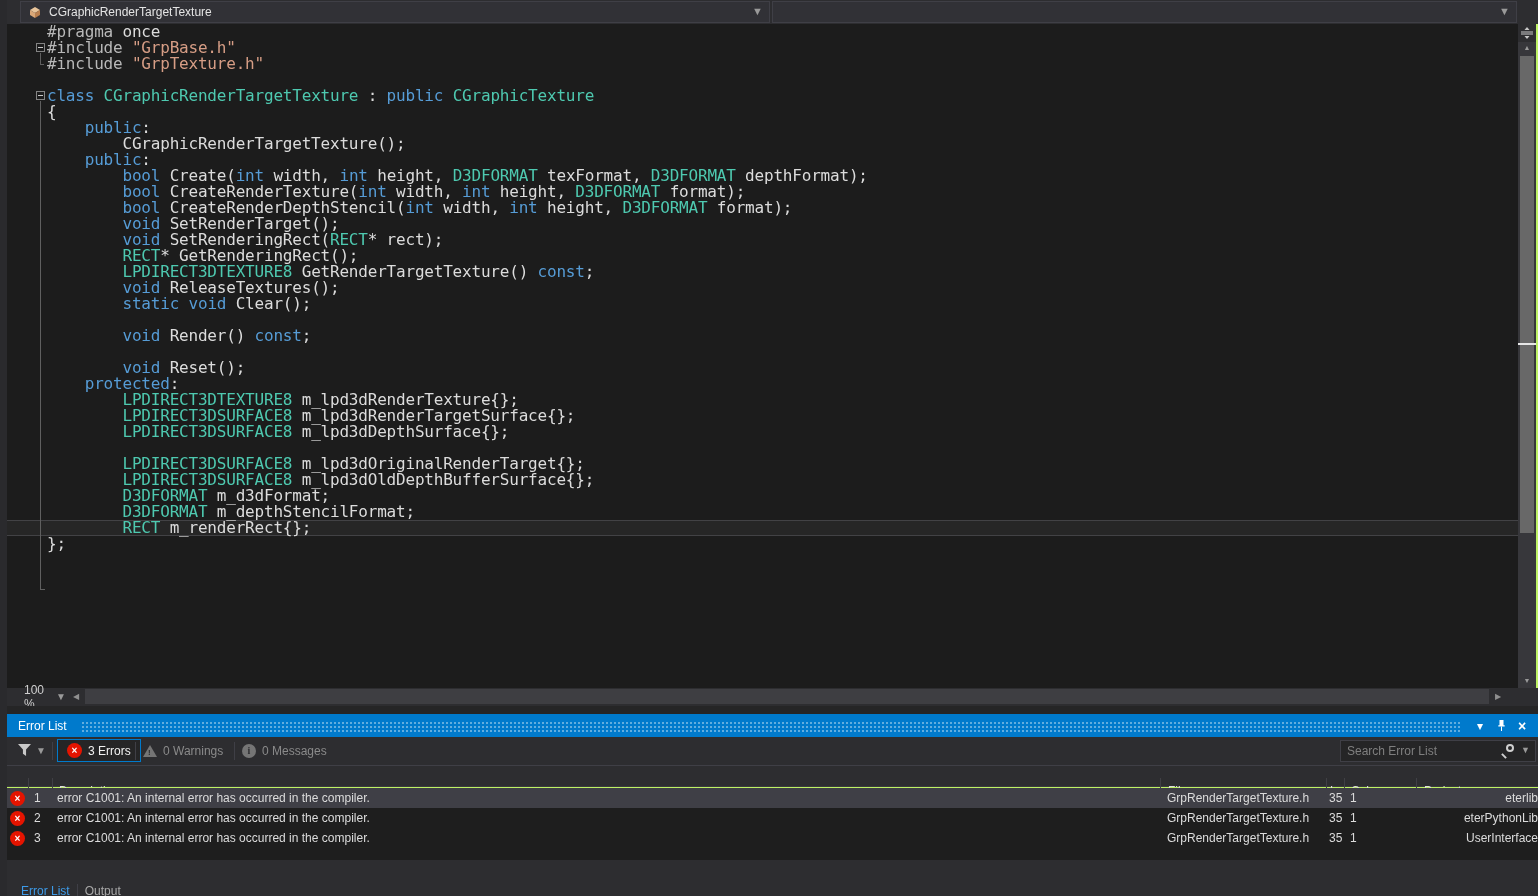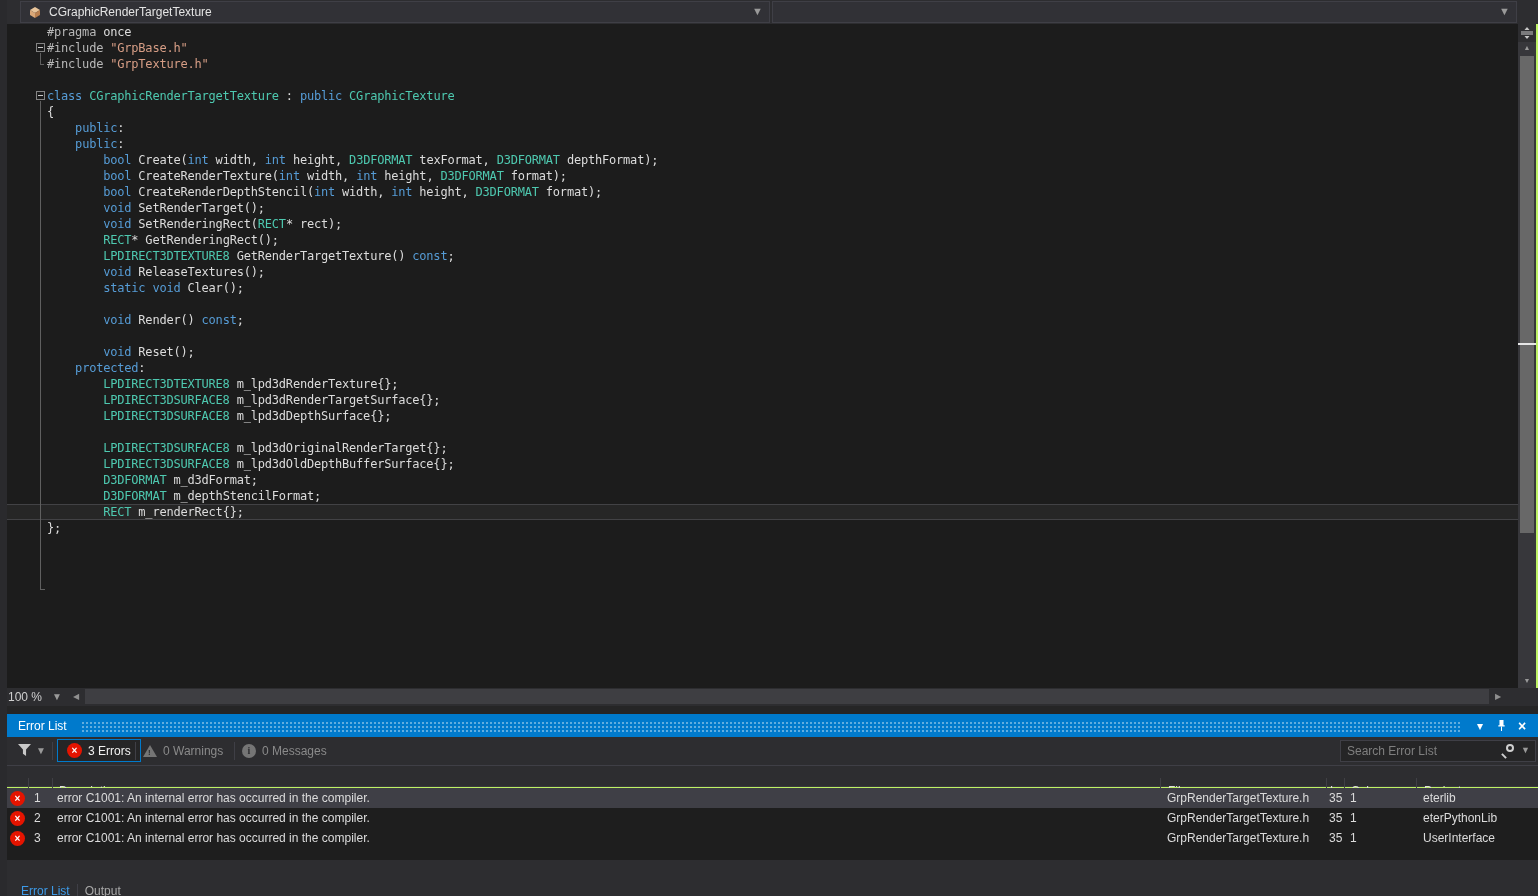--- a/index.html
+++ b/index.html
@@ -11,21 +11,21 @@
   
   .navbar { position:absolute; left:7px; top:0; width:1531px; height:24px; background:#2D2D30; }
   .combo { position:absolute; top:1px; height:22px; background:#33333A00; background-color:#313136; border:1px solid #3F3F46; display:flex; align-items:center; }
   .combo-left  { left:13px; width:750px; padding-left:6px; }
   .combo-right { left:765px; width:745px; }
   .combo .label { color:#E4E4E4; margin-left:6px; white-space:nowrap; }
   .combo .arrow { position:absolute; right:6px; top:3px; color:#9A9A9A; font-size:11px; }
 
   
   .editor { position:absolute; left:7px; top:24px; width:1511px; height:664px; background:var(--editor-bg,#1C1C1C); overflow:hidden; }
-  .code { position:absolute; left:0; top:0; width:100%; font-family:"DejaVu Sans Mono", monospace; font-size:12px; letter-spacing:-0.2px; line-height:16px; }
+  .code { position:absolute; left:0; top:0; width:100%; font-family:"DejaVu Sans Mono", monospace; font-size:16px; letter-spacing:-0.2px; line-height:16px; }
   .code-line { height:16px; padding-left:40px; white-space:pre; }
   .code-line.active { background:#262626; box-shadow:inset 0 1px #424245, inset 0 -1px #424245; }
   .tk-k { color:var(--c-kw,#569CD6); }
   .tk-t { color:var(--c-type,#4EC9B0); }
   .tk-s { color:var(--c-str,#D69D85); }
   .tk-d { color:var(--c-dir,#B8B8B8); }
   .tk-p { color:var(--c-def,#DCDCDC); }
   .fold-box { position:absolute; left:29px; width:9px; height:9px; border:1px solid #848484; background:#1C1C1C; }
   .fold-box::after { content:""; position:absolute; left:1px; right:1px; top:3px; height:1px; background:#C8C8C8; }
   .fold-box.fb1 { top:19px; } .fold-box.fb2 { top:67px; }
@@ -38,21 +38,21 @@
   .split-btn { position:absolute; top:0; left:0; width:18px; height:18px; background:#2D2D30; display:flex; align-items:center; justify-content:center; }
   .vtrack { position:absolute; top:18px; left:0; width:18px; bottom:0; background:#37373B; }
   .varrow { position:absolute; left:0; width:18px; height:12px; color:#999; font-size:7px; text-align:center; line-height:12px; }
   .varrow.up { top:0; } .varrow.down { bottom:1px; }
   .vthumb { position:absolute; left:2px; width:14px; top:14px; height:477px; background:#686868; }
   .vmarker { position:absolute; left:0; width:18px; top:301px; height:2px; background:#E6E6E6; }
 
   
   .hbar { position:absolute; left:7px; top:688px; width:1531px; height:18px; background:#2D2D30; }
   .zoomctl { position:absolute; left:1px; top:0; width:58px; height:17px; display:flex; align-items:center; color:#CFCFCF; }
-  .zoomctl .zl { margin-left:0; }
+  .zoomctl .zl { margin-left:16px; }
   .zoomctl .arrow { margin-left:10px; color:#9A9A9A; font-size:10px; }
   .harrow { position:absolute; top:2px; width:14px; height:14px; color:#8F8F8F; font-size:8px; line-height:14px; text-align:center; }
   .harrow.left { left:62px; } .harrow.right { left:1484px; }
   .htrack { position:absolute; left:78px; top:1px; width:1404px; height:15px; background:#3E3E42; }
   .gap-row { position:absolute; left:7px; top:706px; width:1531px; height:8px; background:#252526; }
 
   
   .el-title { position:absolute; left:7px; top:714px; width:1531px; height:23px; background:var(--accent,#007ACC); display:flex; align-items:center; color:#FFF; }
   .el-title .t { margin-left:11px; white-space:nowrap; }
   .grip { flex:1; height:11px; margin:1px 12px 0 14px;
@@ -93,21 +93,21 @@
   .hc.col { padding-left:6px; } .hc.proj { padding-left:7px; }
   .sort-arrow { margin-left:12px; font-size:8px; color:#ABABAB; }
 
   .el-body { position:absolute; left:7px; top:788px; width:1531px; height:72px; background:#1E1E1E; }
   .erow { height:20px; align-items:center; color:#DCDCDC; }
   .erow.selected { background:var(--sel,#3F3F46); }
   .erow .c-icon { display:flex; justify-content:center; }
   .erow .c-num { padding-left:6px; }
   .erow .c-desc { padding-left:5px; white-space:nowrap; overflow:hidden; }
   .erow .c-file { padding-left:7px; } .erow .c-line { padding-left:3px; }
-  .erow .c-col { padding-left:6px; } .erow .c-proj { padding-left:7px; }
+  .erow .c-col { padding-left:6px; } .erow .c-proj { padding-left:7px;text-align:right; }
 
   .el-footer { position:absolute; left:7px; top:860px; width:1531px; height:36px; background:#2D2D30; }
   .tabs { position:absolute; left:0; top:24px; height:16px; display:flex; align-items:flex-start; }
   .tab { padding:0 7px; white-space:nowrap; }
   .tab.active { color:#3D9BE9; margin-left:7px; }
   .tab.inactive { color:#A8A8A8; }
   .tabsep { width:1px; height:14px; background:#3F3F46; margin:0 0; }
 </style>
 </head>
 <body>
@@ -135,20 +135,21 @@
 
   <div class="editor">
     <div class="code" id="code">
         <div class="code-line"><span class="tk-d">#pragma</span><span class="tk-p"> once</span></div>
         <div class="code-line"><span class="tk-d">#include</span><span class="tk-p"> </span><span class="tk-s">"GrpBase.h"</span></div>
         <div class="code-line"><span class="tk-d">#include</span><span class="tk-p"> </span><span class="tk-s">"GrpTexture.h"</span></div>
         <div class="code-line"></div>
         <div class="code-line"><span class="tk-k">class</span><span class="tk-p"> </span><span class="tk-t">CGraphicRenderTargetTexture</span><span class="tk-p"> : </span><span class="tk-k">public</span><span class="tk-p"> </span><span class="tk-t">CGraphicTexture</span></div>
         <div class="code-line"><span class="tk-p">{</span></div>
         <div class="code-line"><span class="tk-p">    </span><span class="tk-k">public</span><span class="tk-p">:</span></div>
+        <div class="code-line"><span class="tk-p">        CGraphicRenderTargetTexture();</span></div>
         <div class="code-line"><span class="tk-p">    </span><span class="tk-k">public</span><span class="tk-p">:</span></div>
         <div class="code-line"><span class="tk-p">        </span><span class="tk-k">bool</span><span class="tk-p"> Create(</span><span class="tk-k">int</span><span class="tk-p"> width, </span><span class="tk-k">int</span><span class="tk-p"> height, </span><span class="tk-t">D3DFORMAT</span><span class="tk-p"> texFormat, </span><span class="tk-t">D3DFORMAT</span><span class="tk-p"> depthFormat);</span></div>
         <div class="code-line"><span class="tk-p">        </span><span class="tk-k">bool</span><span class="tk-p"> CreateRenderTexture(</span><span class="tk-k">int</span><span class="tk-p"> width, </span><span class="tk-k">int</span><span class="tk-p"> height, </span><span class="tk-t">D3DFORMAT</span><span class="tk-p"> format);</span></div>
         <div class="code-line"><span class="tk-p">        </span><span class="tk-k">bool</span><span class="tk-p"> CreateRenderDepthStencil(</span><span class="tk-k">int</span><span class="tk-p"> width, </span><span class="tk-k">int</span><span class="tk-p"> height, </span><span class="tk-t">D3DFORMAT</span><span class="tk-p"> format);</span></div>
         <div class="code-line"><span class="tk-p">        </span><span class="tk-k">void</span><span class="tk-p"> SetRenderTarget();</span></div>
         <div class="code-line"><span class="tk-p">        </span><span class="tk-k">void</span><span class="tk-p"> SetRenderingRect(</span><span class="tk-t">RECT</span><span class="tk-p">* rect);</span></div>
         <div class="code-line"><span class="tk-p">        </span><span class="tk-t">RECT</span><span class="tk-p">* GetRenderingRect();</span></div>
         <div class="code-line"><span class="tk-p">        </span><span class="tk-t">LPDIRECT3DTEXTURE8</span><span class="tk-p"> GetRenderTargetTexture() </span><span class="tk-k">const</span><span class="tk-p">;</span></div>
         <div class="code-line"><span class="tk-p">        </span><span class="tk-k">void</span><span class="tk-p"> ReleaseTextures();</span></div>
         <div class="code-line"><span class="tk-p">        </span><span class="tk-k">static</span><span class="tk-p"> </span><span class="tk-k">void</span><span class="tk-p"> Clear();</span></div>

